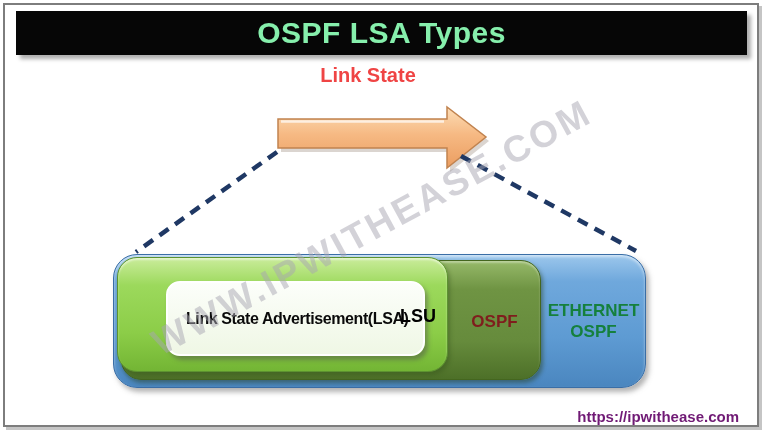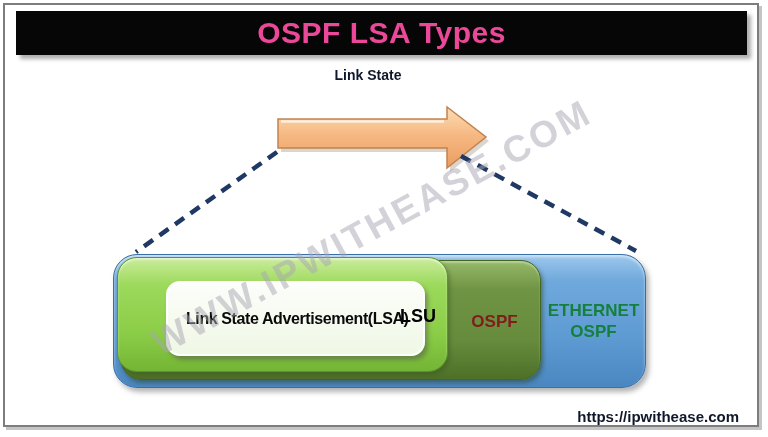--- a/index.html
+++ b/index.html
@@ -10,24 +10,24 @@
   .frame{
     position:absolute;left:3px;top:3px;width:756px;height:424px;box-sizing:border-box;
     border:2px solid #7d7d7d;background:#ffffff;
     box-shadow:3px 3px 0 rgba(150,150,150,.55);
   }
   .title-bar{
     position:absolute;left:16px;top:11px;width:731px;height:44px;background:#060606;
     box-shadow:4px 4px 4px rgba(0,0,0,.32);
     display:flex;align-items:center;justify-content:center;z-index:3;
   }
-  .title-text{color:#ec4899;font-size:30px;font-weight:700;letter-spacing:.5px;}
+  .title-text{color:#86efac;font-size:30px;font-weight:700;letter-spacing:.5px;}
   .subtitle{
     position:absolute;left:193px;top:65px;width:350px;text-align:center;z-index:3;
-    color:#0f172a;font-size:14px;line-height:21px;font-weight:700;
+    color:#ef4444;font-size:20px;line-height:21px;font-weight:700;
   }
   .art{position:absolute;left:0;top:0;z-index:6;pointer-events:none;}
   .box{position:absolute;box-sizing:border-box;}
   .box-blue{
     left:113px;top:254px;width:533px;height:134px;border-radius:24px;z-index:1;
     background:linear-gradient(180deg,#9cc7ec 0%,#6fa8dc 20%,#5e9bd3 62%,#4a86bf 100%);
     border:1px solid #3a6ea6;
     box-shadow:3px 4px 5px rgba(105,105,105,.5), inset 0 2px 3px rgba(255,255,255,.55);
   }
   .box-darkgreen{
@@ -57,21 +57,21 @@
   .lbl-ospf{left:448px;top:262px;width:93px;height:118px;font-size:17px;line-height:21px;color:#7f1d1d;}
   .lbl-eth{left:541px;top:256px;width:105px;height:130px;font-size:17px;line-height:21px;color:#15803d;}
   .watermark{
     position:absolute;left:372px;top:228px;z-index:7;pointer-events:none;
     transform:translate(-50%,-50%) rotate(-28.5deg);
     font-size:37px;font-weight:700;letter-spacing:3px;white-space:nowrap;
     color:rgba(168,165,178,.5);
   }
   .footer-link{
     position:absolute;right:29px;top:408px;z-index:3;
-    font-size:15px;font-weight:700;color:#0f172a;cursor:pointer;
+    font-size:15px;font-weight:700;color:#701a75;cursor:pointer;
   }
 </style>
 </head>
 <body>
 
 <div class="stage">
   <div class="frame"></div>
 
   <div class="title-bar">
     <span class="title-text">OSPF LSA Types</span>

